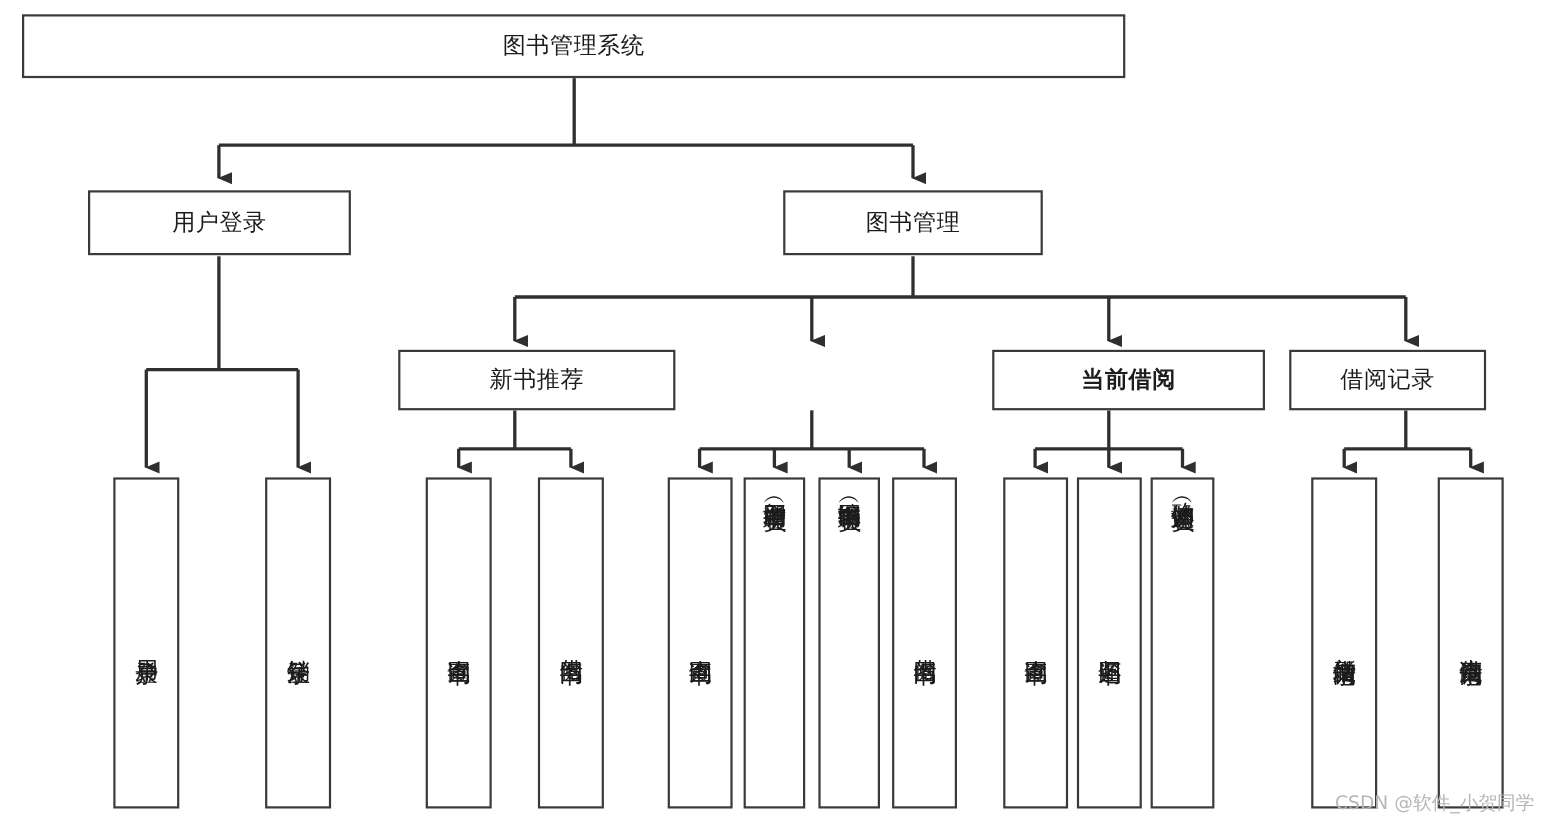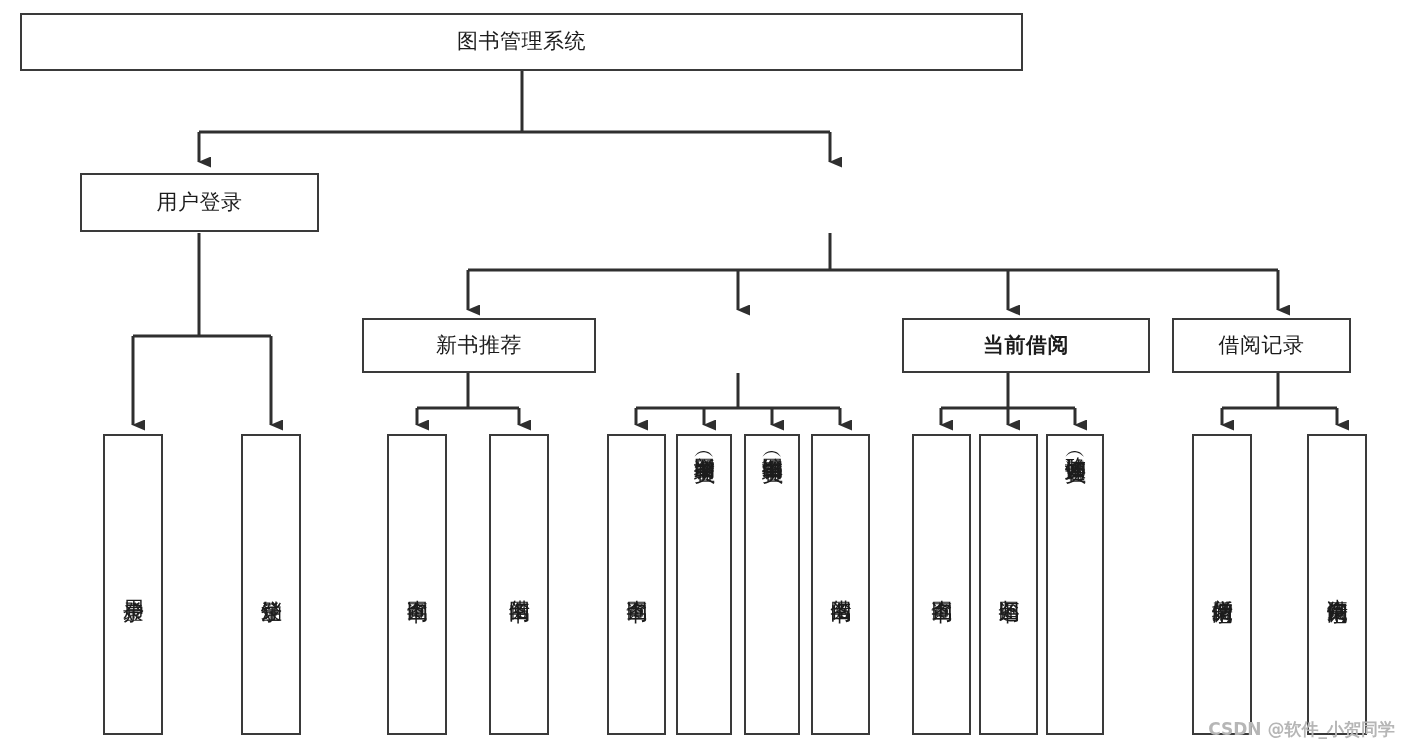--- a/index.html
+++ b/index.html
@@ -54,21 +54,20 @@
   }
   #watermark {
     position: absolute;
     right: 10px;
     bottom: 6px;
     font-size: 17px;
     color: #b6b6b6;
     font-family: "DejaVu Sans", "Liberation Sans", sans-serif;
     white-space: nowrap;
     pointer-events: none;
-    font-weight: bold;
   }
 </style>
 </head>
 <body>
 
 <div id="diagram-canvas">
 
   <svg id="diagram-svg" viewBox="0 0 1405 747" xmlns="http://www.w3.org/2000/svg">
     <defs>
       <marker id="arrowhead" markerWidth="11" markerHeight="13" refX="5.5" refY="12" orient="auto" markerUnits="userSpaceOnUse">
@@ -120,22 +119,25 @@
   </svg>
 
   <div class="node-box" style="left:20px; top:13px; width:1003px; height:58px;">
     <span class="node-label-h">图书管理系统</span>
   </div>
 
   <div class="node-box" style="left:80px; top:173px; width:239px; height:59px;">
     <span class="node-label-h">用户登录</span>
   </div>
 
-
-  <div class="node-box" style="left:362px; top:318px; width:234px; height:55px;">
+  <div class="node-box" style="left:712px; top:173px; width:236px; height:59px;">
+    <span class="node-label-h">图书管理</span>
+  </div>
+
+  <div class="node-box" style="left:362px; top:318px; width:252px; height:55px;">
     <span class="node-label-h">新书推荐</span>
   </div>
 
 
   <div class="node-box" style="left:902px; top:318px; width:248px; height:55px;font-weight:bold;">
     <span class="node-label-h">当前借阅</span>
   </div>
 
   <div class="node-box" style="left:1172px; top:318px; width:179px; height:55px;">
     <span class="node-label-h">借阅记录</span>

